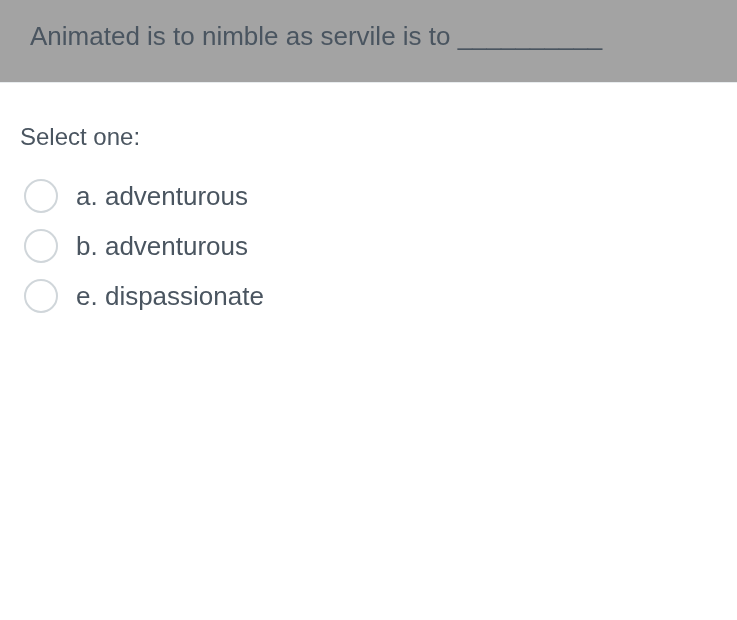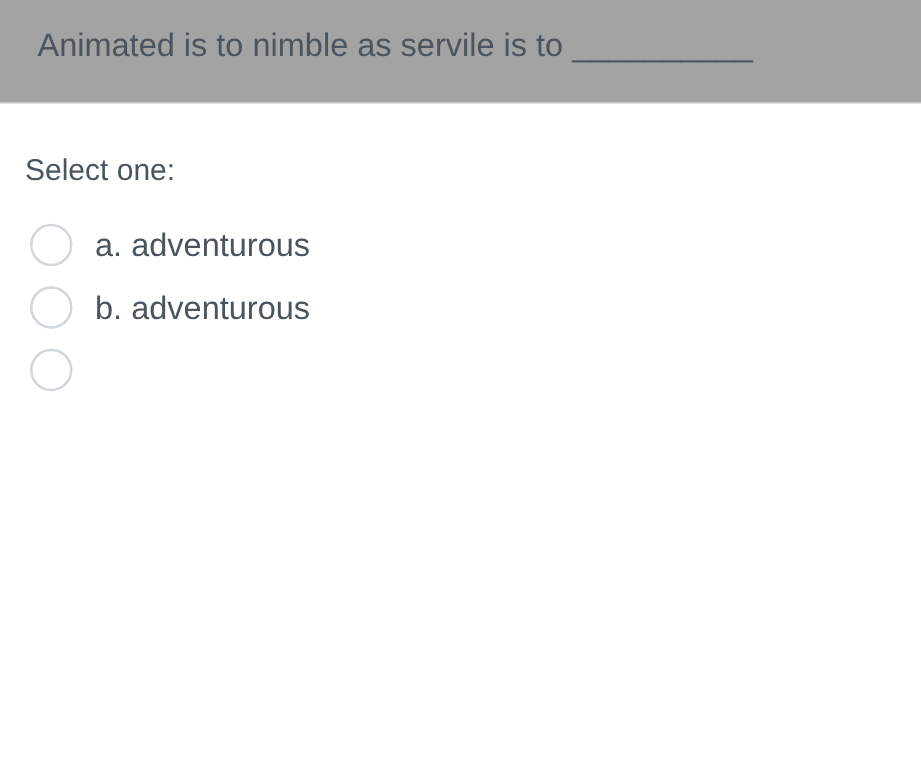--- a/index.html
+++ b/index.html
@@ -84,16 +84,19 @@
       <span class="radio-circle"></span>
       <span class="option-label">
         <span>b.</span> <span>adventurous</span>
       </span>
     </label>
 
 
 
     <label class="option-row">
       <span class="radio-circle"></span>
+      <span class="option-label">
+        <span>e.</span> <span>dispassionate</span>
+      </span>
     </label>
 
   </div>
 </div>
 
 </body></html>

